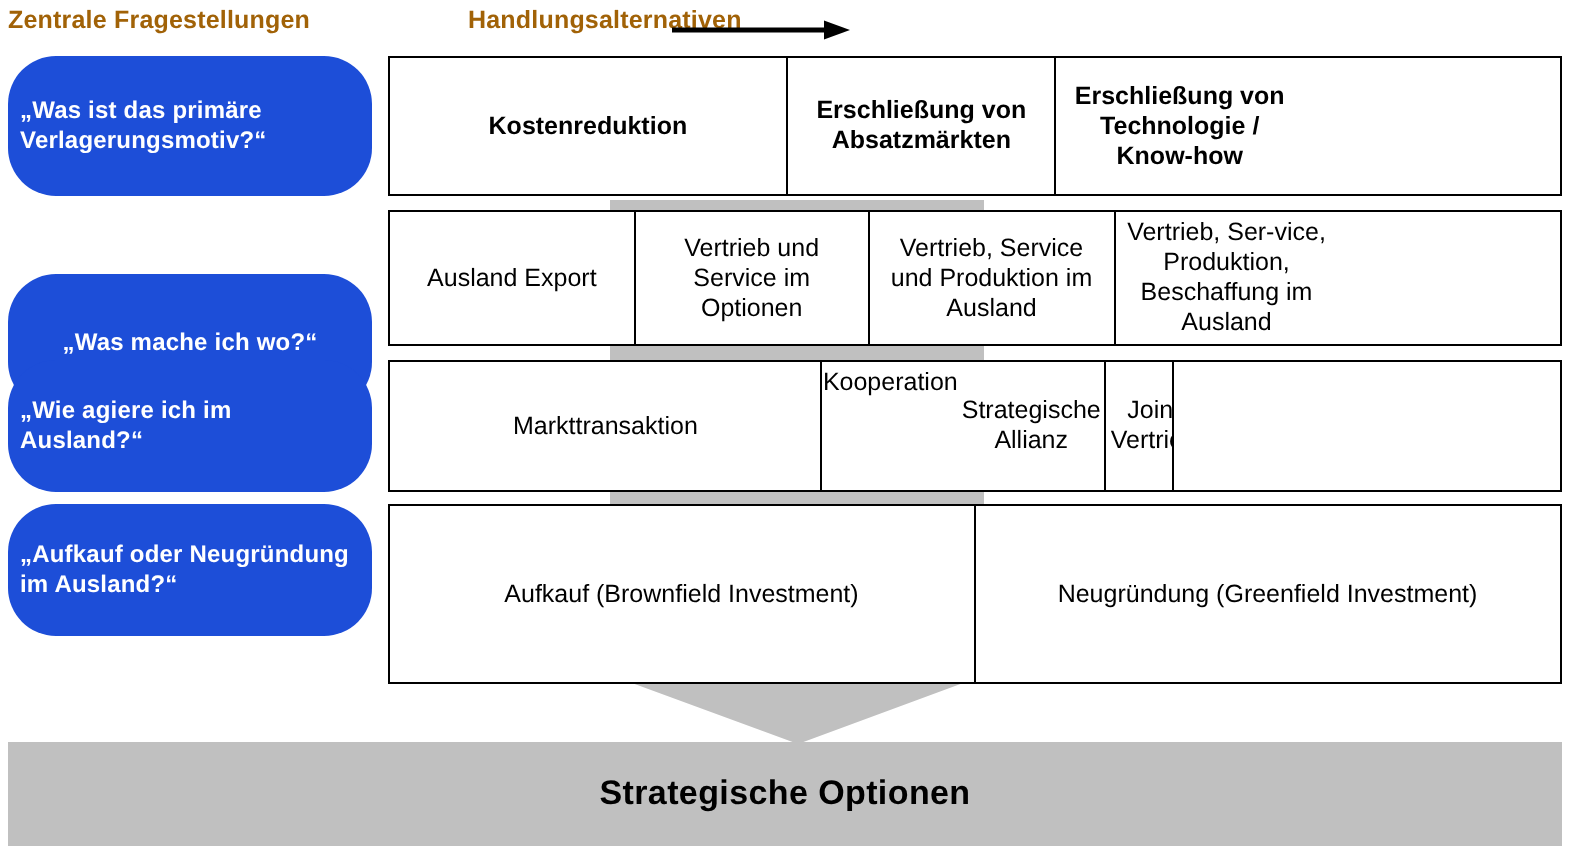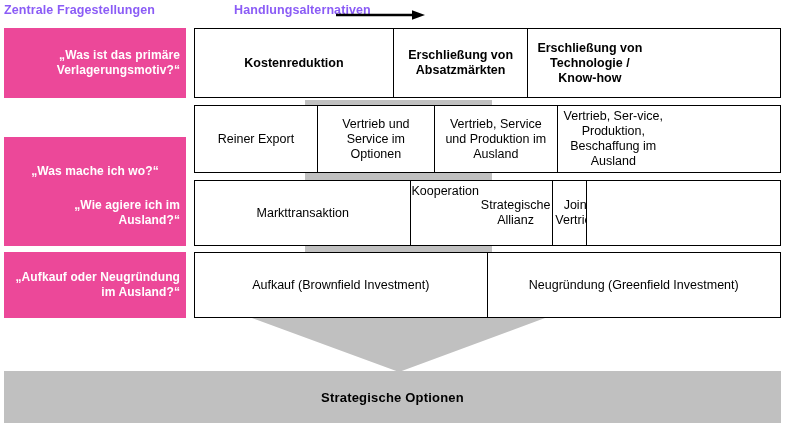--- a/index.html
+++ b/index.html
@@ -16,21 +16,21 @@
     height: 430px;
     background: #ffffff;
     overflow: hidden;
   }
 
   
   .hdr-label {
     position: absolute;
     font-weight: bold;
     font-size: 12.5px;
-    color: #8b5cf6;
+    color: #a16207;
     white-space: nowrap;
     letter-spacing: 0.1px;
   }
   #hdr-fragestellungen { left: 4px;   top: 3px; }
   #hdr-handlungsalt     { left: 196px; top: 3px; padding-left: 38px; }
 
   
   #hdr-arrow {
     position: absolute;
     left: 336px;
@@ -47,54 +47,55 @@
     width: 300px;
     height: 275px;
     z-index: 0;
   }
 
   
   .qbox {
     position: absolute;
     left: 4px;
     width: 182px;
-    background: #ec4899;
+    background: #1d4ed8;
     color: #ffffff;
     font-weight: bold;
     font-size: 12px;
     line-height: 15px;
     display: flex;
     align-items: center;
     justify-content: center;
-    text-align: right;
+    text-align: left;
     box-sizing: border-box;
     padding: 2px 6px;
     z-index: 3;
     letter-spacing: 0.1px;
+    border-radius: 24px;
   }
   #qbox-0 { top: 28px;  height: 70px; }
   #qbox-1 { top: 105px; height: 68px; margin-top: 32px; }
   #qbox-2 { top: 180px; height: 66px; }
   #qbox-3 { top: 252px; height: 66px; }
 
   
   .row {
     position: absolute;
     left: 194px;
     width: 587px;
     display: flex;
     box-sizing: border-box;
     border: 1px solid #000000;
     background: #ffffff;
     z-index: 2;
   }
   #row-0 { top: 28px;  height: 70px; }
   #row-1 { top: 105px; height: 68px; }
   #row-2 { top: 180px; height: 66px; }
-  #row-3 { top: 252px; height: 66px; }
+  #row-3 { top: 252px; height: 90px; }
 
   .cell {
     box-sizing: border-box;
     display: flex;
     align-items: center;
     justify-content: center;
     text-align: center;
     padding: 2px 3px;
     border-right: 1px solid #000000;
     overflow: hidden;
@@ -157,21 +158,21 @@
     width: 777px;
     height: 52px;
     background: #c0c0c0;
     display: flex;
     align-items: center;
     justify-content: center;
     z-index: 1;
   }
   #banner-text {
     font-weight: bold;
-    font-size: 13px;
+    font-size: 17px;
     color: #000000;
     letter-spacing: 0.2px;
   }
 </style>
 </head>
 <body>
 
 <div id="canvas">
 
   <div class="hdr-label" id="hdr-fragestellungen">Zentrale Fragestellungen</div>
@@ -200,21 +201,21 @@
     <span>„Aufkauf oder Neugründung im Ausland?“</span>
   </div>
 
   <div class="row" id="row-0">
     <div class="cell" style="width:34%">Kostenreduktion</div>
     <div class="cell" style="width:23%">Erschließung von Absatzmärkten</div>
     <div class="cell" style="width:21%">Erschließung von Technologie / Know-how</div>
   </div>
 
   <div class="row" id="row-1">
-    <div class="cell" style="width:21%">Reiner Export</div>
+    <div class="cell" style="width:21%">Ausland Export</div>
     <div class="cell" style="width:20%">Vertrieb und Service im Optionen</div>
     <div class="cell" style="width:21%">Vertrieb, Service und Produktion im Ausland</div>
     <div class="cell" style="width:19%">Vertrieb, Ser-vice, Produktion, Beschaffung im Ausland</div>
   </div>
 
   <div class="row" id="row-2">
     <div class="cell" style="width:37%">Markttransaktion</div>
 
     <div class="coop-wrap" style="width:30%">
       <div class="coop-title">Kooperation</div>

